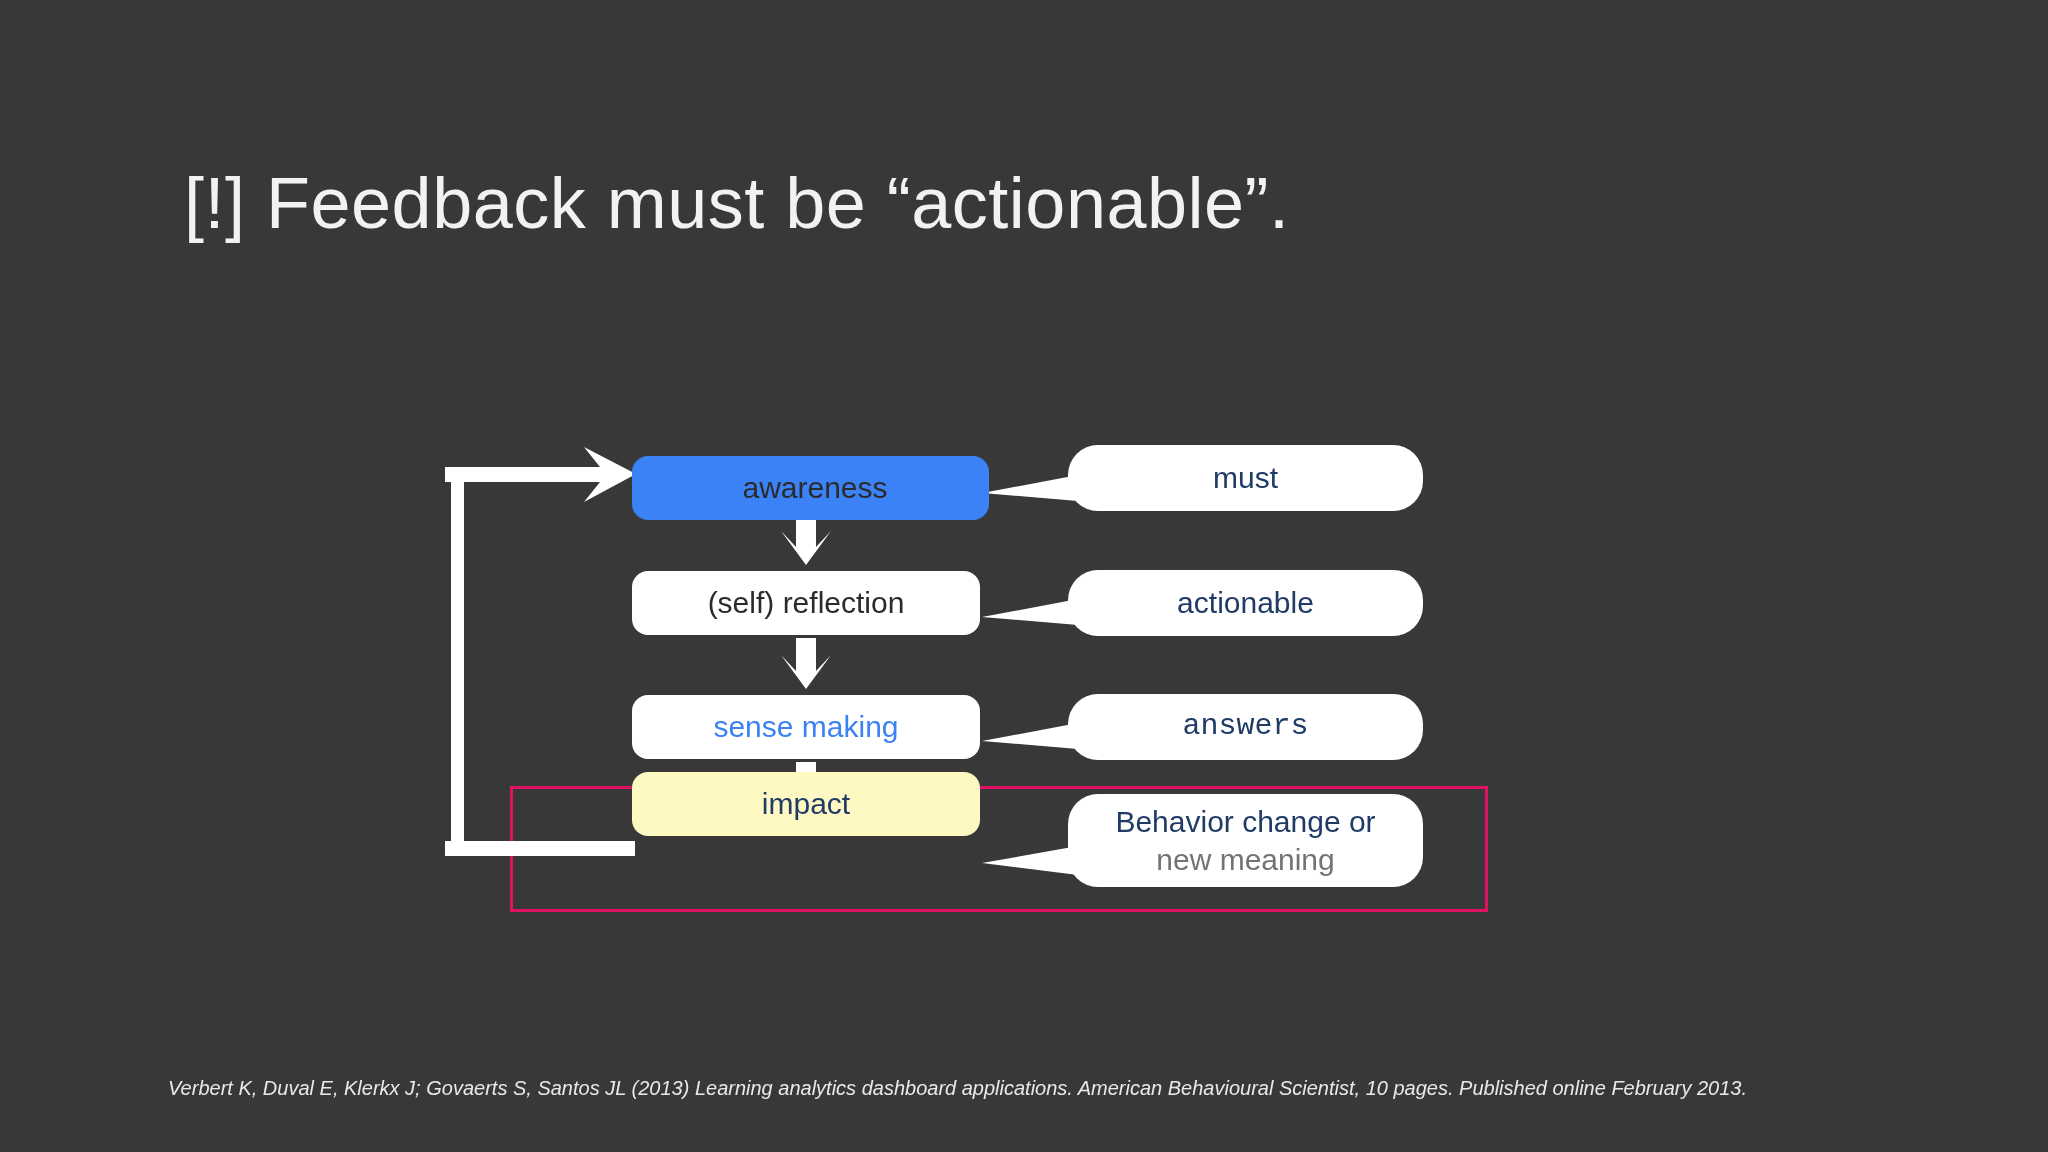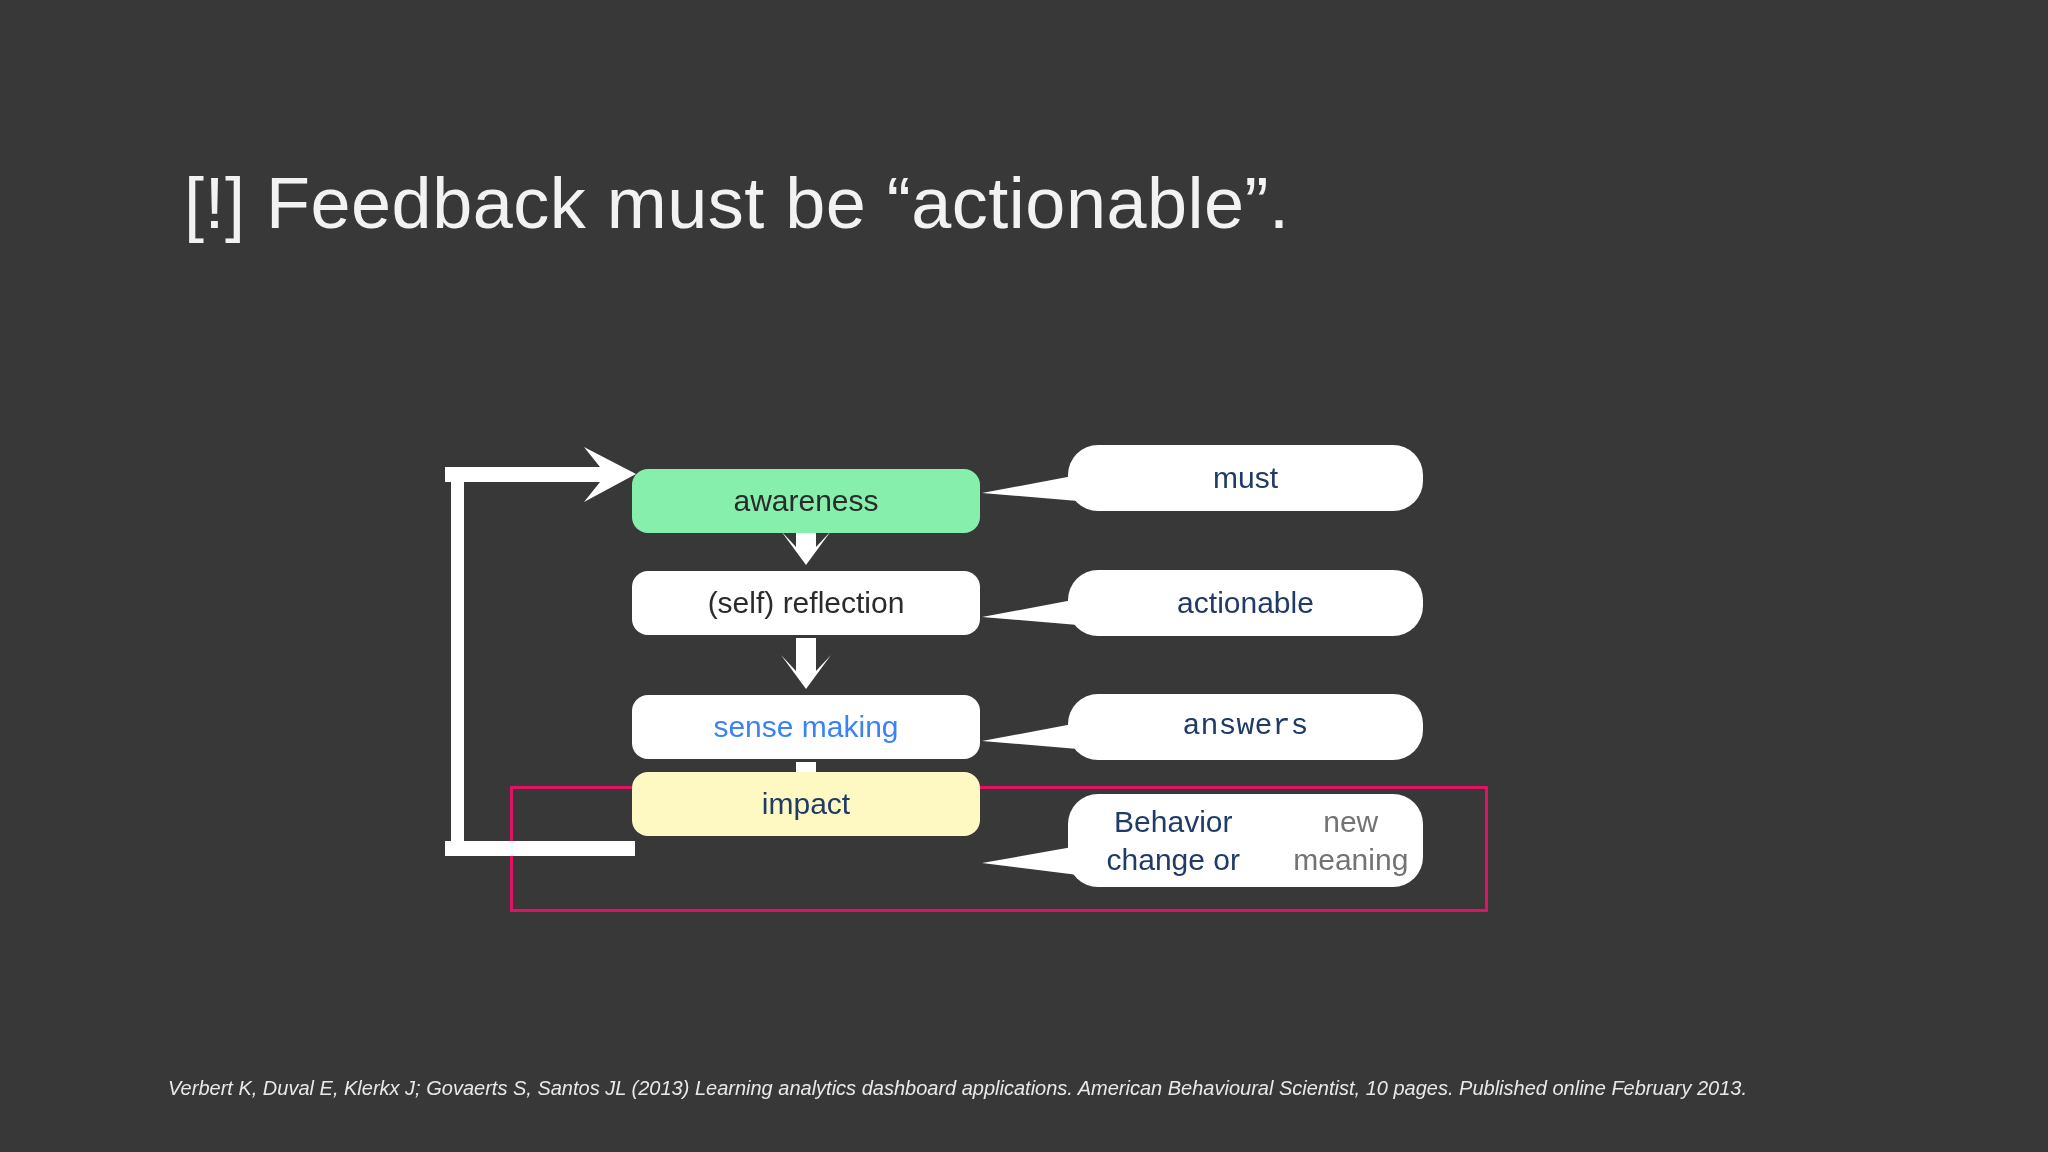--- a/index.html
+++ b/index.html
@@ -22,21 +22,21 @@
     background:transparent;z-index:1;
   }
   .arrows{z-index:2;}
   .node{
     position:absolute;display:flex;align-items:center;justify-content:center;
     background:#ffffff;z-index:3;text-align:center;
   }
   .stage{left:632px;width:348px;height:64px;border-radius:16px;}
   .bubble{left:1068px;width:355px;height:66px;border-radius:30px;}
   .node span{font-size:30px;font-weight:400;line-height:1.25;}
-  .bubble-tall{top:760px;height:93px;flex-direction:row;}
+  .bubble-tall{top:760px;height:93px;flex-direction:column;}
   .citation{
     position:absolute;left:168px;top:1043px;margin:0;width:1720px;
     font-size:20px;font-style:italic;color:#e9e9e9;white-space:nowrap;
   }
 </style>
 </head>
 <body style="background-color: rgb(56, 56, 56);">
 
 <div class="slide">
 
@@ -54,21 +54,21 @@
     <polygon fill="#ffffff" points="796,480 816,480 816,513 831,497 806,531 781,497 796,513" style="fill: rgb(255, 255, 255);"></polygon>
     <polygon fill="#ffffff" points="796,604 816,604 816,637 831,621 806,655 781,621 796,637" style="fill: rgb(255, 255, 255);"></polygon>
     <polygon fill="#ffffff" points="796,728 816,728 816,761 831,745 806,779 781,745 796,761" style="fill: rgb(255, 255, 255);"></polygon>
 
     <polygon fill="#ffffff" points="1078,441 1078,467 982,459" style="fill: rgb(255, 255, 255);"></polygon>
     <polygon fill="#ffffff" points="1078,565 1078,591 982,583" style="fill: rgb(255, 255, 255);"></polygon>
     <polygon fill="#ffffff" points="1078,689 1078,715 982,707" style="fill: rgb(255, 255, 255);"></polygon>
     <polygon fill="#ffffff" points="1078,812 1078,841 982,829" style="fill: rgb(255, 255, 255);"></polygon>
   </svg>
 
-  <div class="node stage" style="top: 435px; background-color: #86efac;">
+  <div class="node stage" style="top: 422px; background-color: #3b82f6; padding-left: 9px;">
     <span style="color: rgb(43, 43, 43);">awareness</span>
   </div>
   <div class="node stage" style="top: 537px; background-color: rgb(255, 255, 255);">
     <span style="color: rgb(43, 43, 43);">(self) reflection</span>
   </div>
   <div class="node stage" style="top: 661px; background-color: rgb(255, 255, 255);">
     <span style="color: #3b82f6;">sense making</span>
   </div>
   <div class="node stage" style="top: 738px; background-color: #fef9c3;">
     <span style="color: rgb(32, 59, 102);">impact</span>

